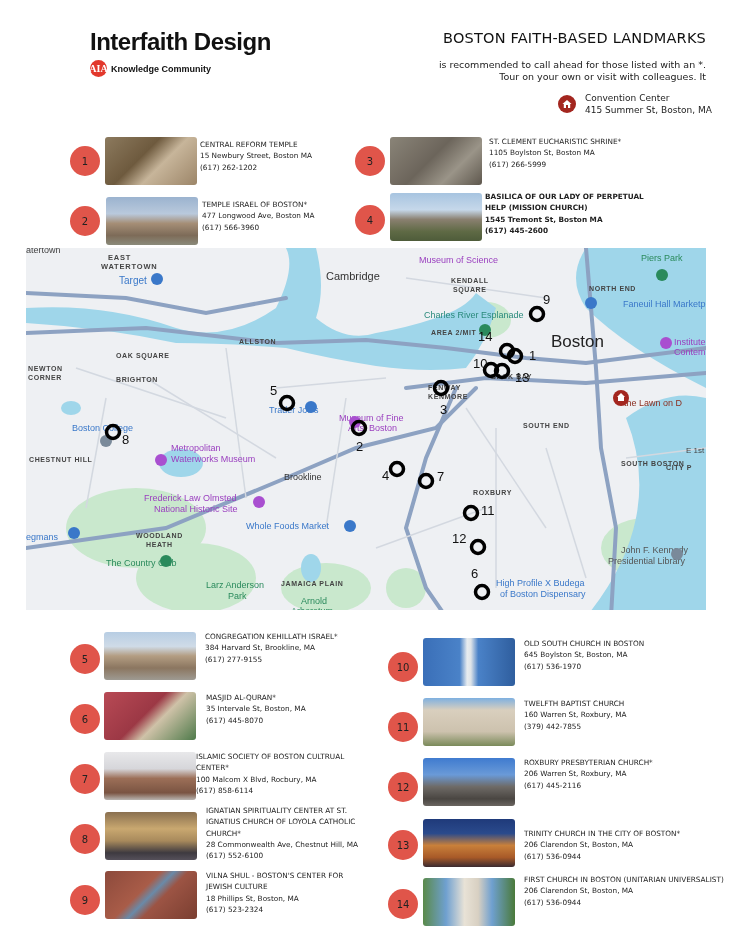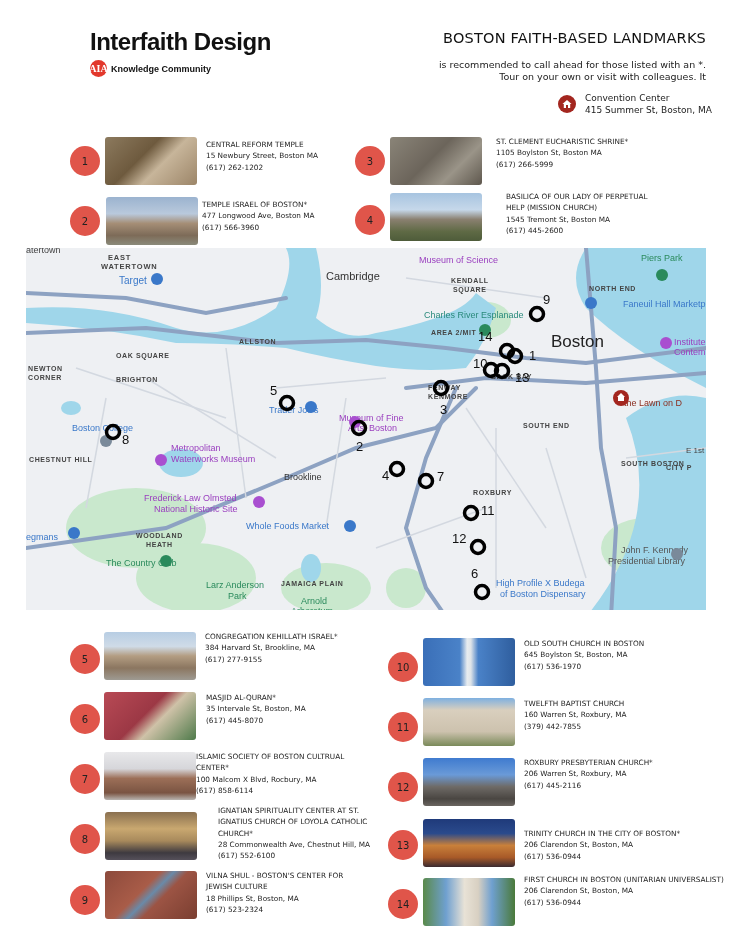--- a/index.html
+++ b/index.html
@@ -44,48 +44,48 @@
   </span>
   <div class="conv-text">
     <div>Convention Center</div>
     <div>415 Summer St, Boston, MA</div>
   </div>
 </div>
 
 <div class="entry" style="left:70px;top:137px;">
   <div class="num" style="margin-top:9px;">1</div>
   <div class="thumb" style="margin-left:5px;background:linear-gradient(135deg,#8c7a5e 0%,#6e5a3e 40%,#c7b59a 60%,#9c8568 100%);"></div>
-  <div class="info" style="margin-left:9px;margin-top:2px;">
+  <div class="info" style="margin-left:3px;margin-top:2px;">
     <div class="name">CENTRAL REFORM TEMPLE</div>
     <div>15 Newbury Street, Boston MA</div>
     <div>(617) 262-1202</div>
   </div>
 </div>
 <div class="entry" style="left:70px;top:197px;">
   <div class="num" style="margin-top:9px;">2</div>
   <div class="thumb" style="margin-left:6px;background:linear-gradient(180deg,#9bb3cf 0%,#b9c9dc 35%,#a58e76 55%,#7d6b58 80%,#8a8a7a 100%);"></div>
   <div class="info" style="margin-left:4px;margin-top:2px;">
     <div class="name">TEMPLE ISRAEL OF BOSTON*</div>
     <div>477 Longwood Ave, Boston MA</div>
     <div>(617) 566-3960</div>
   </div>
 </div>
 <div class="entry" style="left:355px;top:137px;">
   <div class="num" style="margin-top:9px;">3</div>
   <div class="thumb" style="margin-left:5px;background:linear-gradient(135deg,#8a8478 0%,#6c655b 45%,#9a9488 70%,#5e574d 100%);"></div>
-  <div class="info" style="margin-left:14px;margin-top:-1px;">
+  <div class="info" style="margin-left:7px;margin-top:-1px;">
     <div class="name">ST. CLEMENT EUCHARISTIC SHRINE*</div>
     <div>1105 Boylston St, Boston MA</div>
     <div>(617) 266-5999</div>
   </div>
 </div>
 <div class="entry" style="left:355px;top:193px;">
   <div class="num" style="margin-top:12px;">4</div>
   <div class="thumb" style="margin-left:5px;background:linear-gradient(180deg,#a7c4e0 0%,#c6d8ea 35%,#8a8070 55%,#5f6a45 80%,#4e5c3a 100%);"></div>
-  <div class="info" style="margin-left:24px;margin-top:-2px;width:160px;">
+  <div class="info" style="margin-left:3px;margin-top:-2px;width:160px;font-weight:bold;">
     <div class="name">BASILICA OF OUR LADY OF PERPETUAL HELP (MISSION CHURCH)</div>
     <div>1545 Tremont St, Boston MA</div>
     <div>(617) 445-2600</div>
   </div>
 </div>
 
 <div class="abs map">
   <svg width="680" height="369" viewBox="0 0 680 369" class="maptxt">
 
     <g fill="#c9e8cd">
@@ -264,21 +264,21 @@
   <div class="thumb" style="margin-left:4px;background:linear-gradient(180deg,#e8e8ea 0%,#d6d6da 35%,#9c6f58 55%,#7a5442 85%,#b8b4b0 100%);"></div>
   <div class="info" style="margin-top:-1px;width:150px;">
     <div class="name">ISLAMIC SOCIETY OF BOSTON CULTRUAL CENTER*</div>
     <div>100 Malcom X Blvd, Rocbury, MA</div>
     <div>(617) 858-6114</div>
   </div>
 </div>
 <div class="entry" style="left:70px;top:806px;">
   <div class="num" style="margin-top:18px;">8</div>
   <div class="thumb" style="margin-left:5px;margin-top:6px;background:linear-gradient(180deg,#8a7050 0%,#c9a870 35%,#a88a5c 60%,#3e3a40 85%,#55505a 100%);"></div>
-  <div class="info" style="margin-left:21px;margin-top:-1px;width:175px;">
+  <div class="info" style="margin-left:9px;margin-top:-1px;width:175px;">
     <div class="name">IGNATIAN SPIRITUALITY CENTER AT ST. IGNATIUS CHURCH OF LOYOLA CATHOLIC CHURCH*</div>
     <div>28 Commonwealth Ave, Chestnut Hill, MA</div>
     <div>(617) 552-6100</div>
   </div>
 </div>
 <div class="entry" style="left:70px;top:871px;">
   <div class="num" style="margin-top:14px;">9</div>
   <div class="thumb" style="margin-left:5px;background:linear-gradient(135deg,#8c4a3c 0%,#a95c48 40%,#6a8aa8 50%,#9c5444 60%,#7a3e30 100%);"></div>
   <div class="info" style="margin-left:9px;margin-top:-1px;width:165px;">
     <div class="name">VILNA SHUL - BOSTON'S CENTER FOR JEWISH CULTURE</div>

